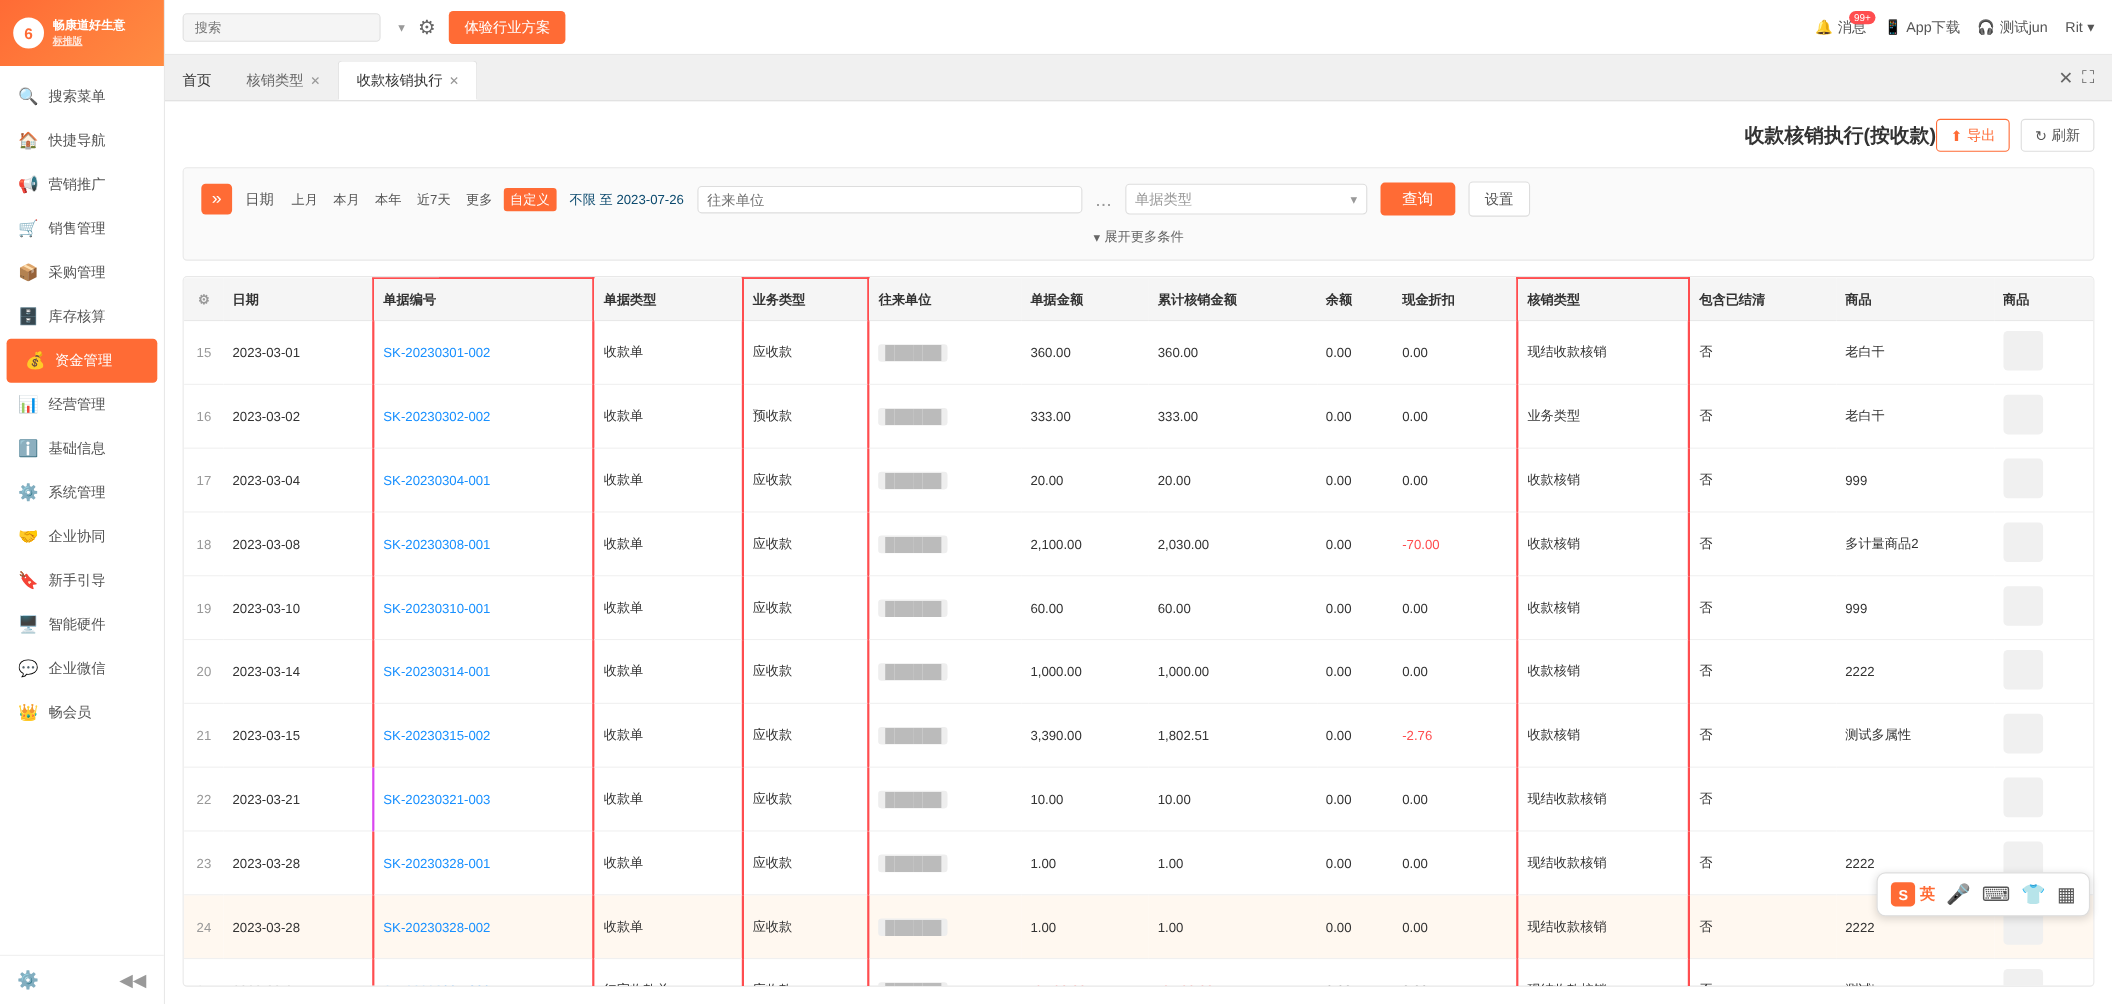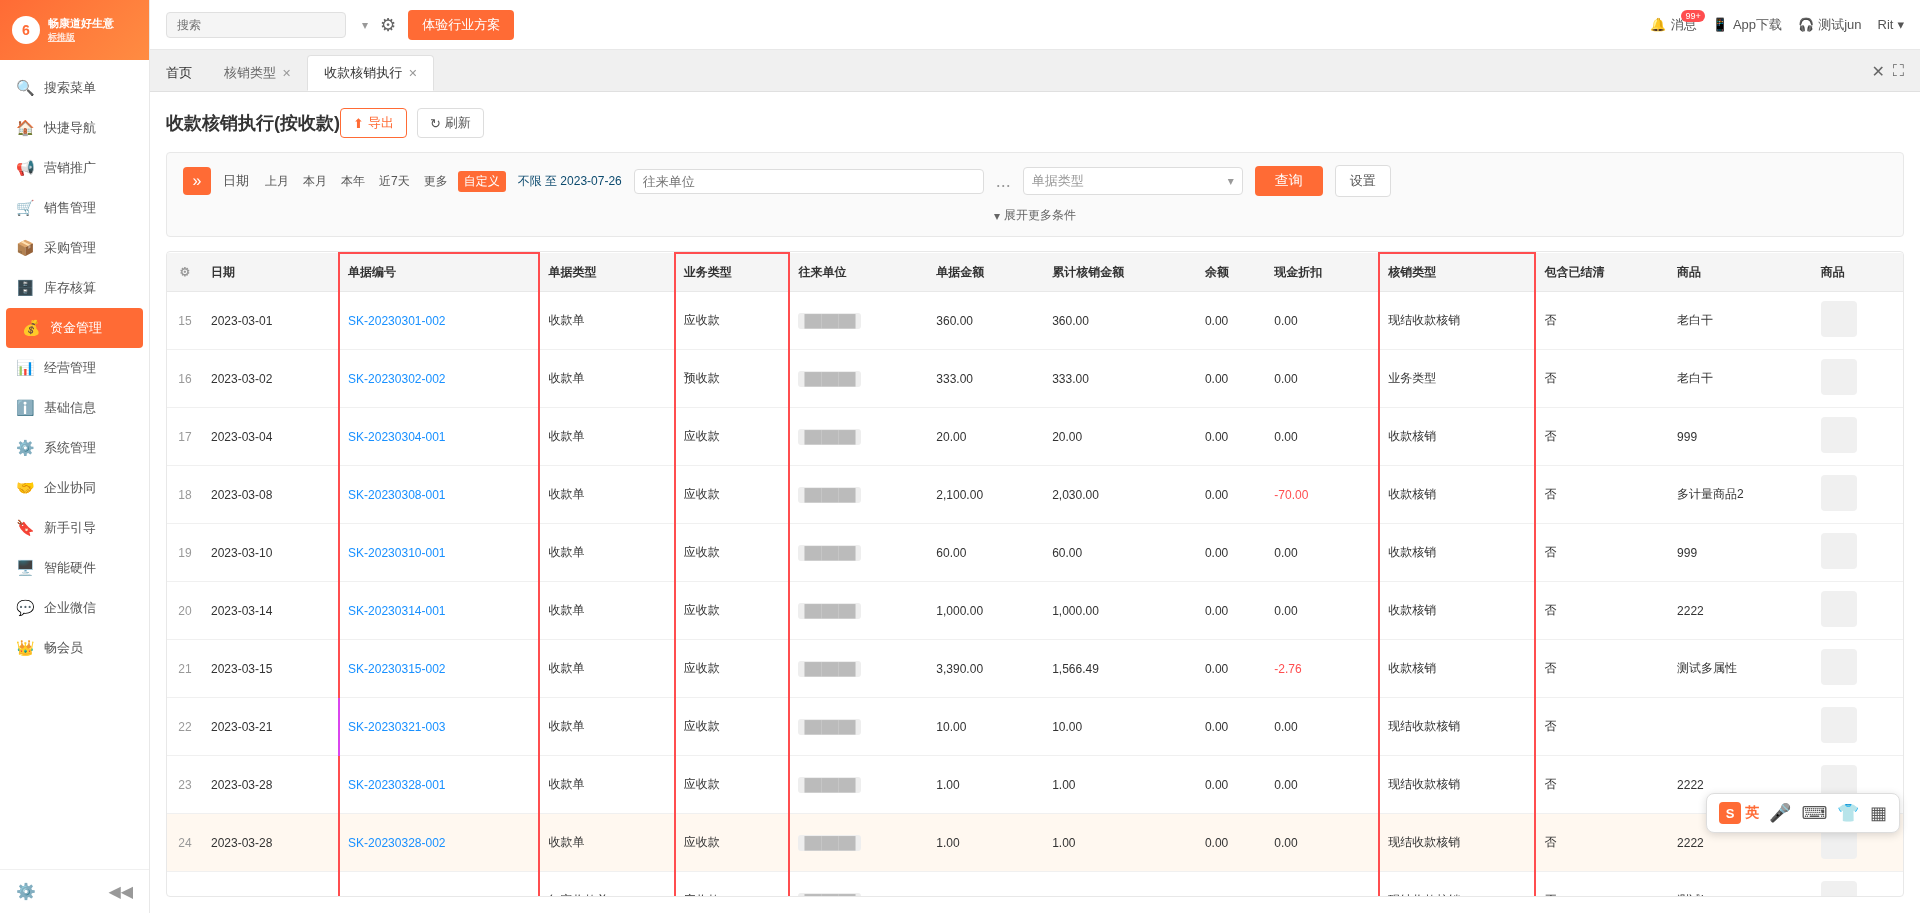--- a/index.html
+++ b/index.html
@@ -146,21 +146,21 @@
     .tab-bar-icon { font-size: 16px; color: #666; cursor: pointer; }
     .tab-home { padding: 8px 16px; color: #333; font-size: 13px; height: 36px; display: flex; align-items: center; }
 
     
     .page-content { flex: 1; overflow: auto; background: #fff; padding: 16px; display: flex; flex-direction: column; }
 
     
     .page-title-bar {
       display: flex;
       align-items: center;
-      justify-content: flex-start;
+      justify-content: flex-end;
       margin-bottom: 14px;
     }
     .page-title { font-size: 18px; font-weight: bold; color: #333; }
     .page-actions { display: flex; gap: 10px; align-items: center; }
     .btn-export {
       border: 1px solid #ff6b35;
       color: #ff6b35;
       background: #fff;
       border-radius: 4px;
       padding: 5px 12px;
@@ -665,21 +665,21 @@
             <tr>
       <td class="row-num">21</td>
       <td>2023-03-15</td>
       <td style="border-left:2px solid #ff4d4f;border-right:2px solid #ff4d4f;">
         <a class="link-text">SK-20230315-002</a>
       </td>
       <td>收款单</td>
       <td style="border-left:2px solid #ff4d4f;border-right:2px solid #ff4d4f;">应收款</td>
       <td><span style="background:#eee;color:#bbb;border-radius:3px;padding:1px 6px;">██████</span></td>
       <td class="">3,390.00</td>
-      <td class="">1,566.49</td>
+      <td class="">1,802.51</td>
       <td>0.00</td>
       <td class="negative">-2.76</td>
       <td style="border-left:2px solid #ff4d4f;border-right:2px solid #ff4d4f;">收款核销</td>
       <td>否</td>
       <td>测试多属性</td>
       <td><span style="display:inline-block;width:36px;height:36px;background:#f0f0f0;border-radius:4px;"></span></td>
     </tr>
             <tr>
       <td class="row-num">22</td>
       <td>2023-03-21</td>

